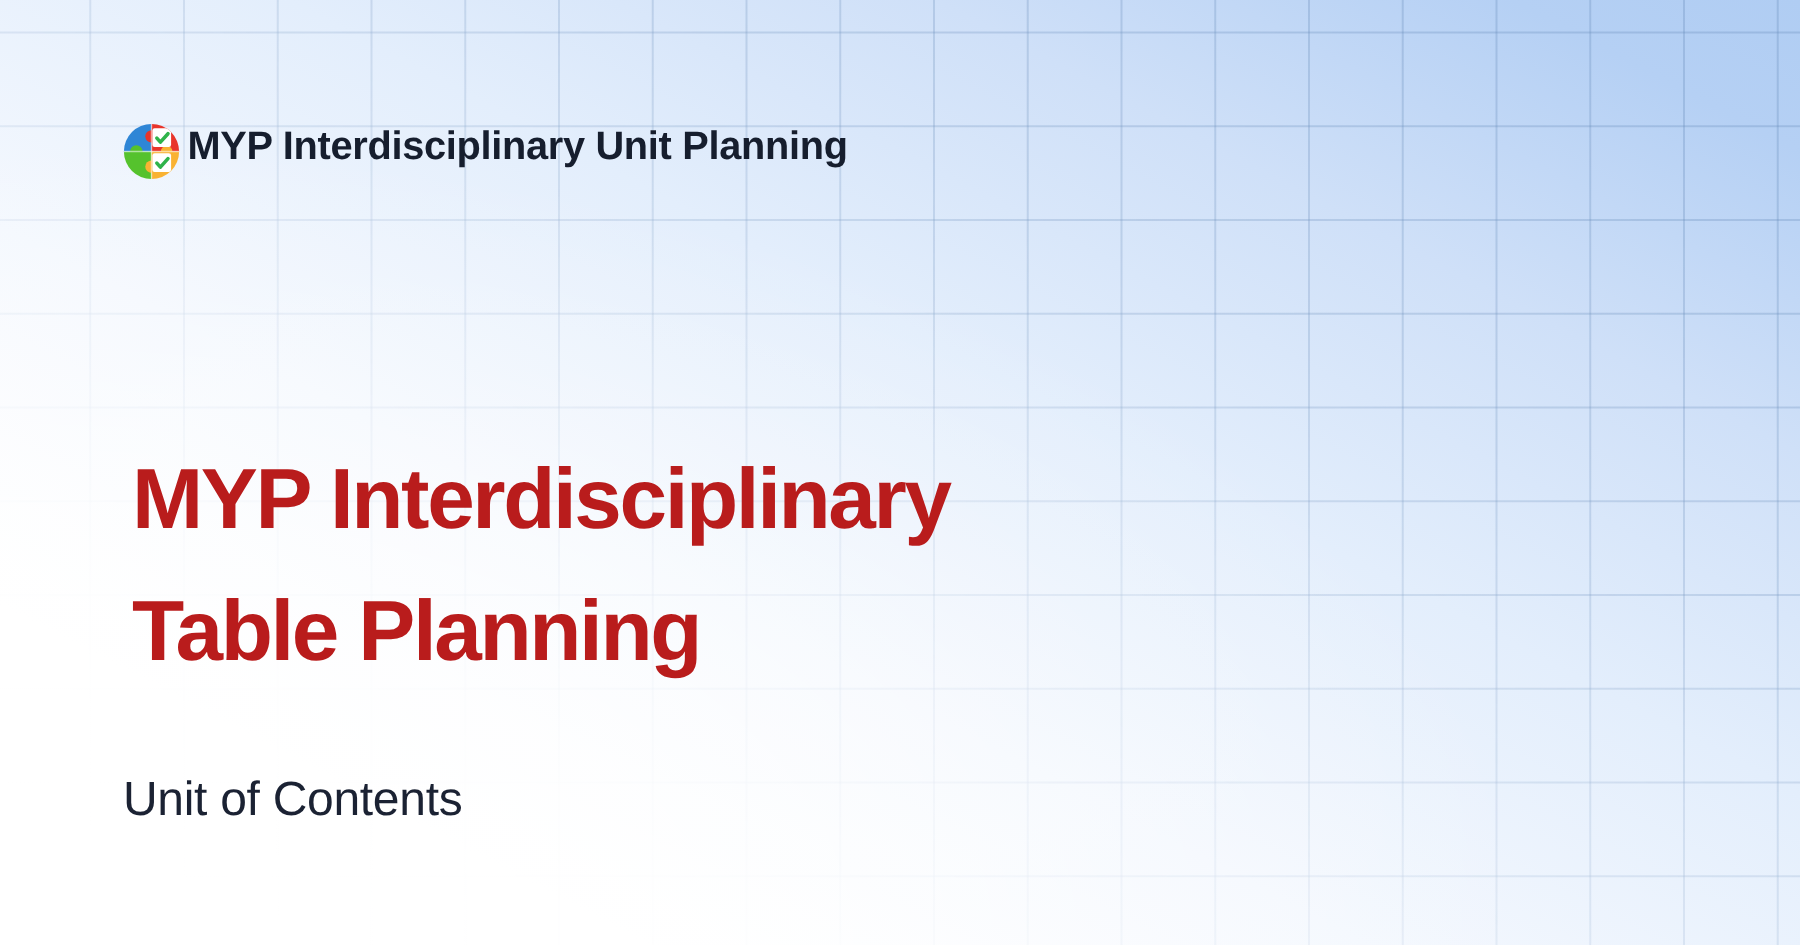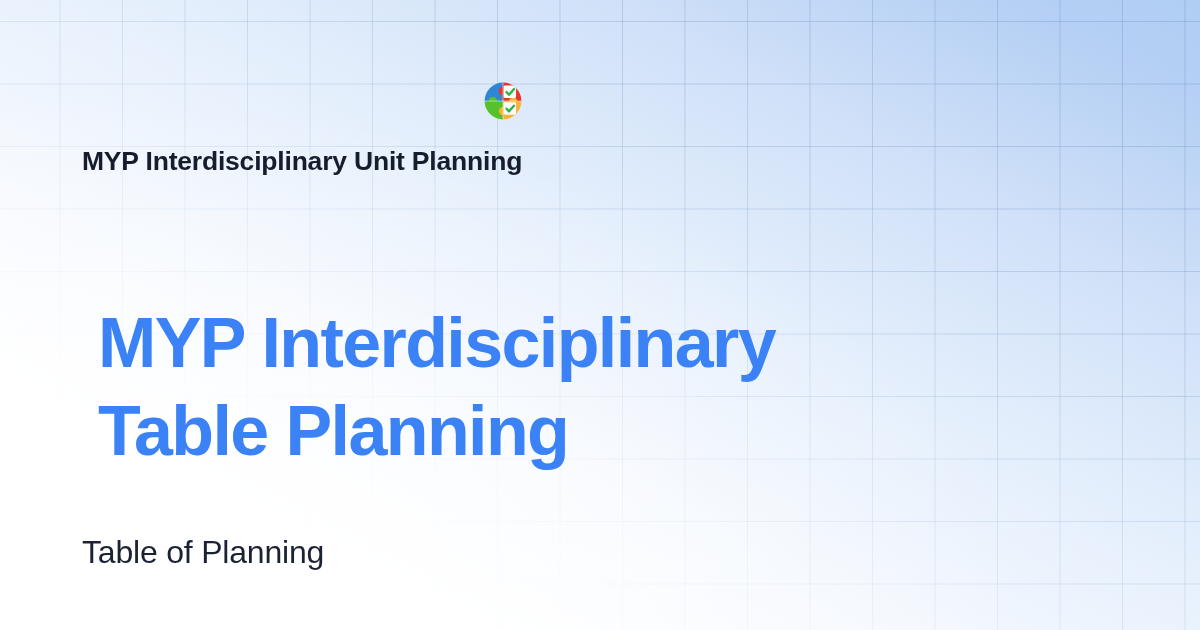--- a/index.html
+++ b/index.html
@@ -67,23 +67,22 @@
         rgba(255,255,255,0) 72%);
     pointer-events: none;
   }
 
   
   .brand {
     position: absolute;
     left: 82px;
     top: 82px;
     display: flex;
-    align-items: flex-end;
-    gap: 26px;
-    flex-direction: column;
+    align-items: flex-start;
+    gap: 5px;
   }
   .brand-logo {
     width: 38px;
     height: 38px;
     display: block;
     flex: 0 0 auto;
   }
   .brand-title {
     font-size: 26.5px;
     font-weight: bold;
@@ -93,26 +92,26 @@
   }
 
   
   .hero {
     position: absolute;
     left: 82px;
     top: 283px;
     width: 940px;
   }
   .hero-title {
-    font-size: 70px;
+    font-size: 57px;
     font-weight: bold;
     line-height: 88px;
-    color: #3b82f6;
+    color: #b91c1c;
     letter-spacing: -1.6px;
-    margin: 16px;
+    margin: 6px;
     max-width: 900px;
   }
   .hero-subtitle {
     margin: 0;
     padding-top: 42px;
     font-size: 32px;
     font-weight: normal;
     line-height: 1.2;
     color: #1b2233;
     letter-spacing: -0.2px;
@@ -159,16 +158,16 @@
       </svg>
     </span>
     <span class="brand-title">MYP Interdisciplinary Unit Planning</span>
   </div>
 
   <div class="hero">
     <h1 class="hero-title">
       <span>MYP Interdisciplinary</span><br>
       <span>Table Planning</span>
     </h1>
-    <p class="hero-subtitle">Table of Planning</p>
+    <p class="hero-subtitle">Unit of Contents</p>
   </div>
 
 </div>
 
 </body></html>

